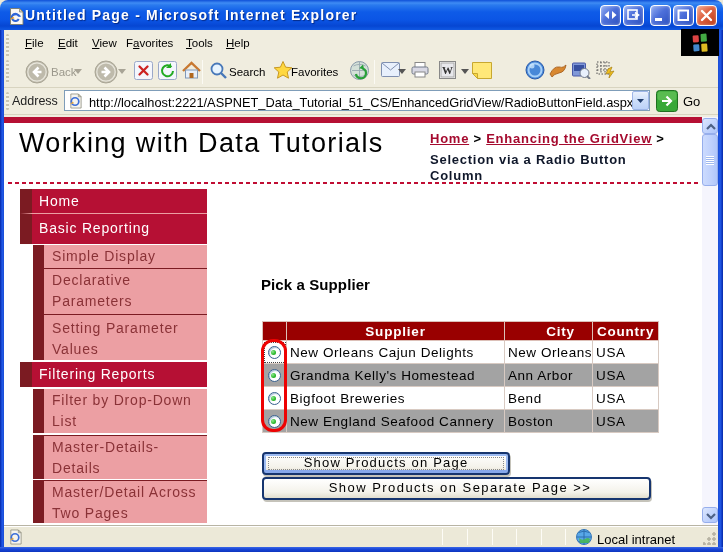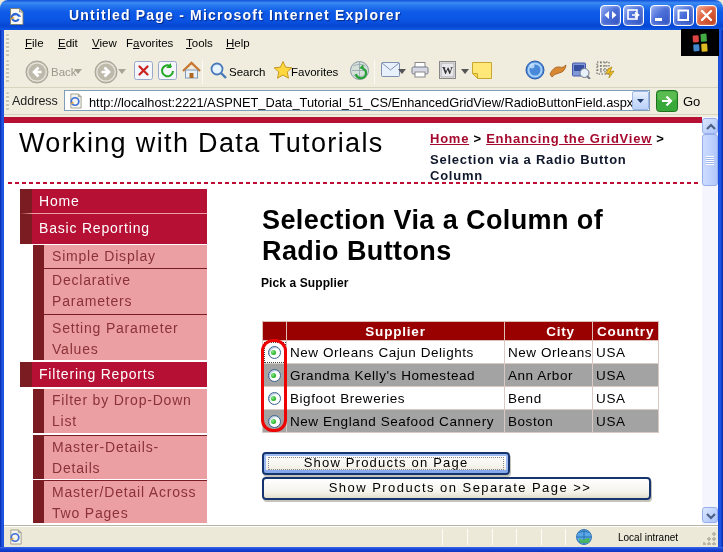--- a/index.html
+++ b/index.html
@@ -3,21 +3,21 @@
 <meta charset="utf-8">
 <style>
 * { margin:0; padding:0; box-sizing:border-box; }
 html,body { width:723px; height:552px; overflow:hidden; background:#ECE9D8; font-family:"Liberation Sans",sans-serif; }
 #win { position:absolute; left:0; top:0; width:723px; height:552px; }
 #titlebar { position:absolute; left:0; top:0; width:723px; height:30px;
   border-radius:8px 8px 0 0;
   background:linear-gradient(180deg,#0F50D8 0px,#3F8CF4 3px,#2A7AEE 5px,#0E5BE8 12px,#0B55E5 20px,#0646D2 26px,#0A50DC 28px,#1258E0 30px);
 }
 #titleicon { position:absolute; left:8px; top:8px; }
-#titletext { position:absolute; left:25px; top:7px; color:#fff; font-size:14px; font-weight:bold; letter-spacing:1.2px; text-shadow:1px 1px 1px rgba(0,10,60,0.55);margin-left:44px; }
+#titletext { position:absolute; left:25px; top:7px; color:#fff; font-size:14px; font-weight:bold; letter-spacing:1.2px; text-shadow:1px 1px 1px rgba(0,10,60,0.55); }
 .tbtn { position:absolute; top:5px; width:21px; height:21px; border-radius:4px; border:1px solid #fff;
   background:linear-gradient(135deg,#93AEF2 0%,#4E70DA 45%,#2C50BE 100%); box-shadow:inset 0 0 3px rgba(255,255,255,0.45); }
 .tbtn svg { position:absolute; left:0; top:0; }
 #tb1{left:600px;} #tb2{left:623px;} #tb3{left:650px;} #tb4{left:673px;}
 #tb5{left:696px; background:linear-gradient(135deg,#F2A88E 0%,#DE6140 45%,#BA3A16 100%);}
 
 #bleft  { position:absolute; left:0; top:30px; width:4px; height:517px; background:linear-gradient(90deg,#0527A8,#2159E8 55%,#1A4CD4); }
 #bright { position:absolute; left:718px; top:30px; width:5px; height:517px; background:linear-gradient(270deg,#0527A8,#2159E8 55%,#1A4CD4); }
 #bbottom{ position:absolute; left:0; top:547px; width:723px; height:5px; background:linear-gradient(180deg,#3A68E6,#1846D8 45%,#0E35BE); }
 
@@ -47,21 +47,21 @@
 #bigtitle { position:absolute; left:15px; top:11px; font-size:27px; letter-spacing:1.35px; color:#000; }
 #crumbs { position:absolute; left:426px; top:14px; width:268px; font-size:13px; font-weight:bold; line-height:16px; letter-spacing:0.75px; color:#000; }
 #crumbs2 { position:absolute; left:426px; top:35px; width:268px; font-size:13px; font-weight:bold; line-height:15.5px; letter-spacing:0.75px; color:#0f172a; }
 #crumbs a { color:#A50A2E; text-decoration:underline; }
 #dashline { position:absolute; left:4px; top:65px; width:692px; height:2px; background:repeating-linear-gradient(90deg,#C00D33 0 4px,transparent 4px 7px); }
 
 .m1 { position:absolute; left:16px; width:187px; background:#B61034; border-left:12px solid #7B1B22; color:#fff; font-size:14px; letter-spacing:0.8px; padding-left:7px; }
 .m2 { position:absolute; left:29px; width:174px; background:#EC9FA3; border-left:11px solid #7B1B22; color:#8A3237; font-size:14px; letter-spacing:0.8px; padding-left:8px; line-height:21px; }
 
 #h1main { position:absolute; left:258px; top:88px; width:370px; font-size:27px; font-weight:bold; line-height:31px; letter-spacing:0.4px; color:#000; }
-#h2main { position:absolute; left:257px; top:159px; font-size:12px; font-weight:bold; letter-spacing:0.1px; color:#000; }
+#h2main { position:absolute; left:257px; top:159px; font-size:15px; font-weight:bold; letter-spacing:0.1px; color:#000; }
 #grid { position:absolute; left:258px; top:204px; border-collapse:collapse; font-size:13.5px; letter-spacing:0.55px; color:#000; }
 #grid td { border:1px solid #D8CAC2; padding:0; white-space:nowrap; }
 #grid .c0 { width:24px; }
 #grid .c1 { width:218px; }
 #grid .c2 { width:85px;padding-left:24px; }
 #grid .c3 { width:66px; }
 #grid .hdr td { background:#990000; color:#fff; font-weight:bold; text-align:center; height:19px; border-color:#DCC0B8; letter-spacing:0.8px; }
 #grid .r td { height:23px; padding-left:3px; }
 #grid .r .c0 { padding-left:0; text-align:center; }
 #grid .odd td { background:#fff; }
@@ -87,21 +87,21 @@
 .sbtn svg{position:absolute;left:1px;top:1px;}
 #sthumb { position:absolute; left:0px; top:17px; width:16px; height:52px; border-radius:3px; border:1px solid #96AEEC;
   background:linear-gradient(90deg,#CCDBFE,#BED0FC 60%,#B0C6FA); }
 #sthumb:after { content:""; position:absolute; left:3px; top:21px; width:8px; height:9px;
   background:repeating-linear-gradient(180deg,#FFFFFF 0 1px,#9FB8EE 1px 2px); }
 
 #statusbar { position:absolute; left:4px; top:525px; width:714px; height:22px; background:#ECE9D8; border-top:1px solid #B8B4A4; }
 #statusbar:before{content:"";position:absolute;left:0;top:0;width:714px;height:1px;background:#fff;}
 .ssep { position:absolute; top:3px; width:1px; height:16px; background:#CBC7B8; border-right:1px solid #FDFCF6; }
 #sicon { position:absolute; left:4px; top:3px; }
-#intranet { position:absolute; left:593px; top:6px; font-size:10px; color:#000;margin-left:21px; }
+#intranet { position:absolute; left:593px; top:6px; font-size:13px; color:#000; }
 #sglobe { position:absolute; left:571px; top:2px; }
 #sgrip { position:absolute; right:2px; bottom:2px; width:13px; height:13px;
   background:
    radial-gradient(circle at 11px 2px,#B8B4A4 1.5px,transparent 2px),
    radial-gradient(circle at 11px 7px,#B8B4A4 1.5px,transparent 2px),
    radial-gradient(circle at 6px 7px,#B8B4A4 1.5px,transparent 2px),
    radial-gradient(circle at 11px 12px,#B8B4A4 1.5px,transparent 2px),
    radial-gradient(circle at 6px 12px,#B8B4A4 1.5px,transparent 2px),
    radial-gradient(circle at 1px 12px,#B8B4A4 1.5px,transparent 2px);
 }
@@ -316,21 +316,20 @@
 
     <div class="m1" style="top:71.5px; height:25.9px; line-height:24.3px; border-bottom:1.9px solid #EC9FA3;">Home</div>
     <div class="m1" style="top:97.4px; height:29.5px; line-height:29.5px;">Basic Reporting</div>
     <div class="m2" style="top:128px; height:22.8px; line-height:22.8px;">Simple Display</div>
     <div class="m2" style="top:150.8px; height:46.2px; padding-top:1.5px; border-top:1px solid #7B1B22;">Declarative<br>Parameters</div>
     <div class="m2" style="top:197px; height:46.3px; padding-top:2.5px; border-top:1px solid #7B1B22;">Setting Parameter<br>Values</div>
     <div class="m1" style="top:244.5px; height:25.5px; line-height:25.5px;">Filtering Reports</div>
     <div class="m2" style="top:272.3px; height:43.7px; padding-top:1.2px;">Filter by Drop-Down<br>List</div>
     <div class="m2" style="top:317.5px; height:44.5px; padding-top:1.2px; border-top:1px solid #7B1B22;">Master-Details-<br>Details</div>
     <div class="m2" style="top:363.3px; height:43px; padding-top:1.2px; border-top:1px solid #7B1B22;">Master/Detail Across<br>Two Pages</div>
-    <div id="h1main">Selection Via a Column of Radio&nbsp;Buttons</div>
     <div id="h2main">Pick a Supplier</div>
     <table id="grid">
       <tbody>
           <tr class="hdr">
             <td class="c0"></td>
             <td class="c1">Supplier</td>
             <td class="c2">City</td>
             <td class="c3">Country</td>
           </tr>
       <tr class="r odd">

